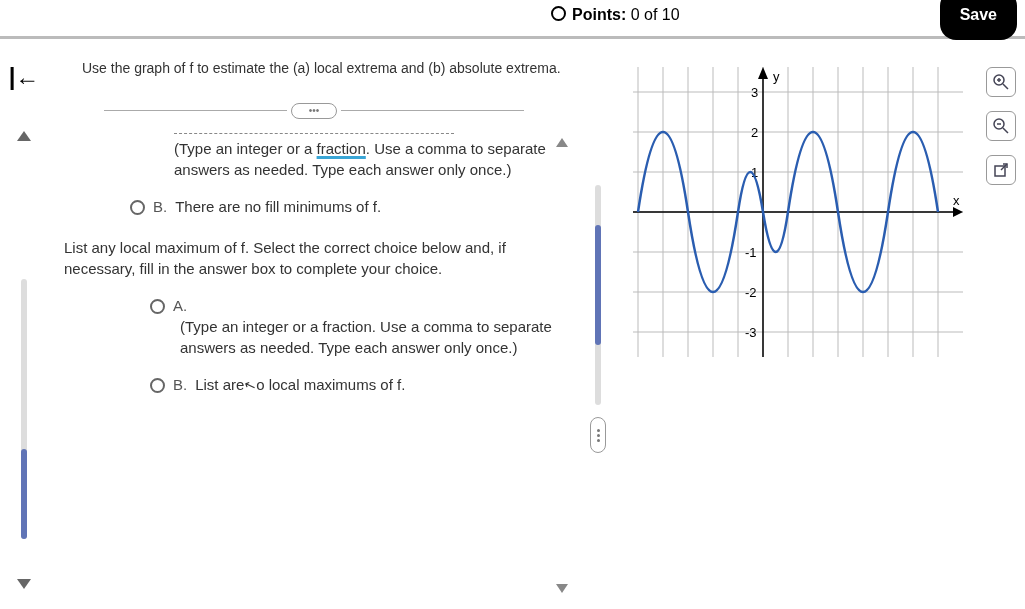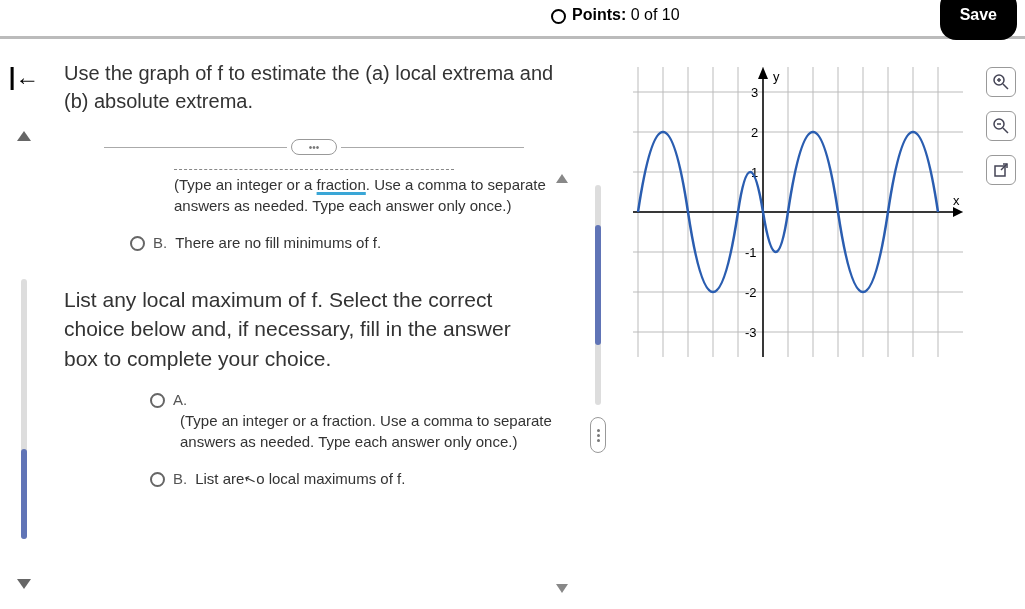--- a/index.html
+++ b/index.html
@@ -1,42 +1,42 @@
 <!DOCTYPE html>
 <html><head>
 <meta charset="utf-8">
 <style>
   * { margin: 0; padding: 0; box-sizing: border-box; }
   body { font-family: Arial, Helvetica, sans-serif; background: #fff; color: #222; width: 1025px; height: 609px; overflow: hidden; }
   .top-bar { height: 30px; display: flex; align-items: center; justify-content: flex-end; padding: 0 8px; gap: 260px; border-bottom: 1px solid transparent; }
-  .points-wrap { display: flex; align-items: flex-end; gap: 6px; font-size: 16px; color: #000; }
+  .points-wrap { display: flex; align-items: flex-start; gap: 6px; font-size: 16px; color: #000; }
   .points-circle { width: 15px; height: 15px; border: 2px solid #000; border-radius: 50%; }
   .save-btn { background: #000; color: #fff; padding: 16px 20px; border-radius: 16px; font-size: 16px; font-weight: bold; border: none; cursor: pointer; }
   .divider-top { border-bottom: 3px solid #bbb; margin-top: 6px; }
   .main { display: flex; height: 560px; }
   .left-rail { width: 48px; display: flex; flex-direction: column; align-items: center; padding-top: 24px; gap: 40px; }
   .back-icon { font-size: 24px; font-weight: bold; color: #000; cursor: pointer; }
   .up-triangle { width: 0; height: 0; border-left: 7px solid transparent; border-right: 7px solid transparent; border-bottom: 10px solid #666; cursor: pointer; }
   .down-triangle { width: 0; height: 0; border-left: 7px solid transparent; border-right: 7px solid transparent; border-top: 10px solid #666; cursor: pointer; }
   .left-rail .spacer { flex: 1; }
   .question-col { width: 530px; padding: 20px 10px 0 16px; position: relative; }
-  .prompt { font-size: 20px; line-height: 1.4; color: #333; }
+  .prompt { font-size: 14px; line-height: 1.4; color: #333; margin-left: 18px; }
   .hr-wrap { display: flex; align-items: center; margin: 24px 0 14px 40px; width: 420px; }
   .hr-line { flex: 1; border-top: 1px solid #aaa; }
   .hr-pill { width: 46px; height: 16px; border: 1px solid #999; border-radius: 10px; display: flex; align-items: center; justify-content: center; font-size: 10px; color: #777; margin: 0 4px; cursor: pointer; }
   .dashed-sep { border-top: 1px dashed #888; width: 280px; margin-left: 110px; margin-bottom: 4px; }
   .answer-block { padding-left: 110px; font-size: 15px; color: #333; line-height: 1.4; position: relative; }
   .fraction-underline { text-decoration: underline; text-decoration-color: #3aa6d6; text-decoration-thickness: 3px; }
   .tri-up-small { position: absolute; right: 0; top: 0; width: 0; height: 0; border-left: 6px solid transparent; border-right: 6px solid transparent; border-bottom: 9px solid #888; cursor: pointer; }
   .tri-dn-small { position: absolute; right: 0; bottom: 0; width: 0; height: 0; border-left: 6px solid transparent; border-right: 6px solid transparent; border-top: 9px solid #888; cursor: pointer; }
   .choice-row { display: flex; align-items: flex-start; gap: 8px; margin-top: 18px; padding-left: 66px; font-size: 15px; }
   .radio { width: 15px; height: 15px; border: 2px solid #666; border-radius: 50%; flex-shrink: 0; margin-top: 2px; cursor: pointer; }
   .choice-label { color: #555; }
   .choice-text { color: #333; }
-  .sub-prompt { font-size: 21px; color: #333; line-height: 1.4; margin-top: 34px; padding-right: 40px; }
+  .sub-prompt { font-size: 15px; color: #333; line-height: 1.4; margin-top: 22px; padding-right: 40px; }
   .choice-row2 { display: flex; align-items: flex-start; gap: 8px; margin-top: 18px; padding-left: 86px; font-size: 15px; }
   .ans-box { display: inline-block; width: 24px; height: 18px; background: #cde4ed; vertical-align: middle; }
   .instr { font-size: 15px; color: #333; line-height: 1.4; padding-left: 116px; margin-top: 2px; }
   .cursor-arrow { display: inline-block; transform: rotate(-20deg); font-size: 14px; }
   .mid-rail { width: 40px; display: flex; flex-direction: column; align-items: center; justify-content: center; gap: 4px; }
   .v-scroll-track { width: 6px; height: 220px; background: #ddd; border-radius: 3px; position: relative; margin-bottom: 8px; }
   .v-scroll-thumb { width: 6px; height: 120px; background: #6074b6; border-radius: 3px; position: absolute; top: 40px; }
   .dots-pill { width: 16px; height: 36px; border: 1px solid #999; border-radius: 10px; display: flex; flex-direction: column; align-items: center; justify-content: center; gap: 2px; cursor: pointer; }
   .dots-pill span { width: 3px; height: 3px; background: #777; border-radius: 50%; }
   .graph-col { width: 360px; padding-top: 28px; display: flex; justify-content: center; }

